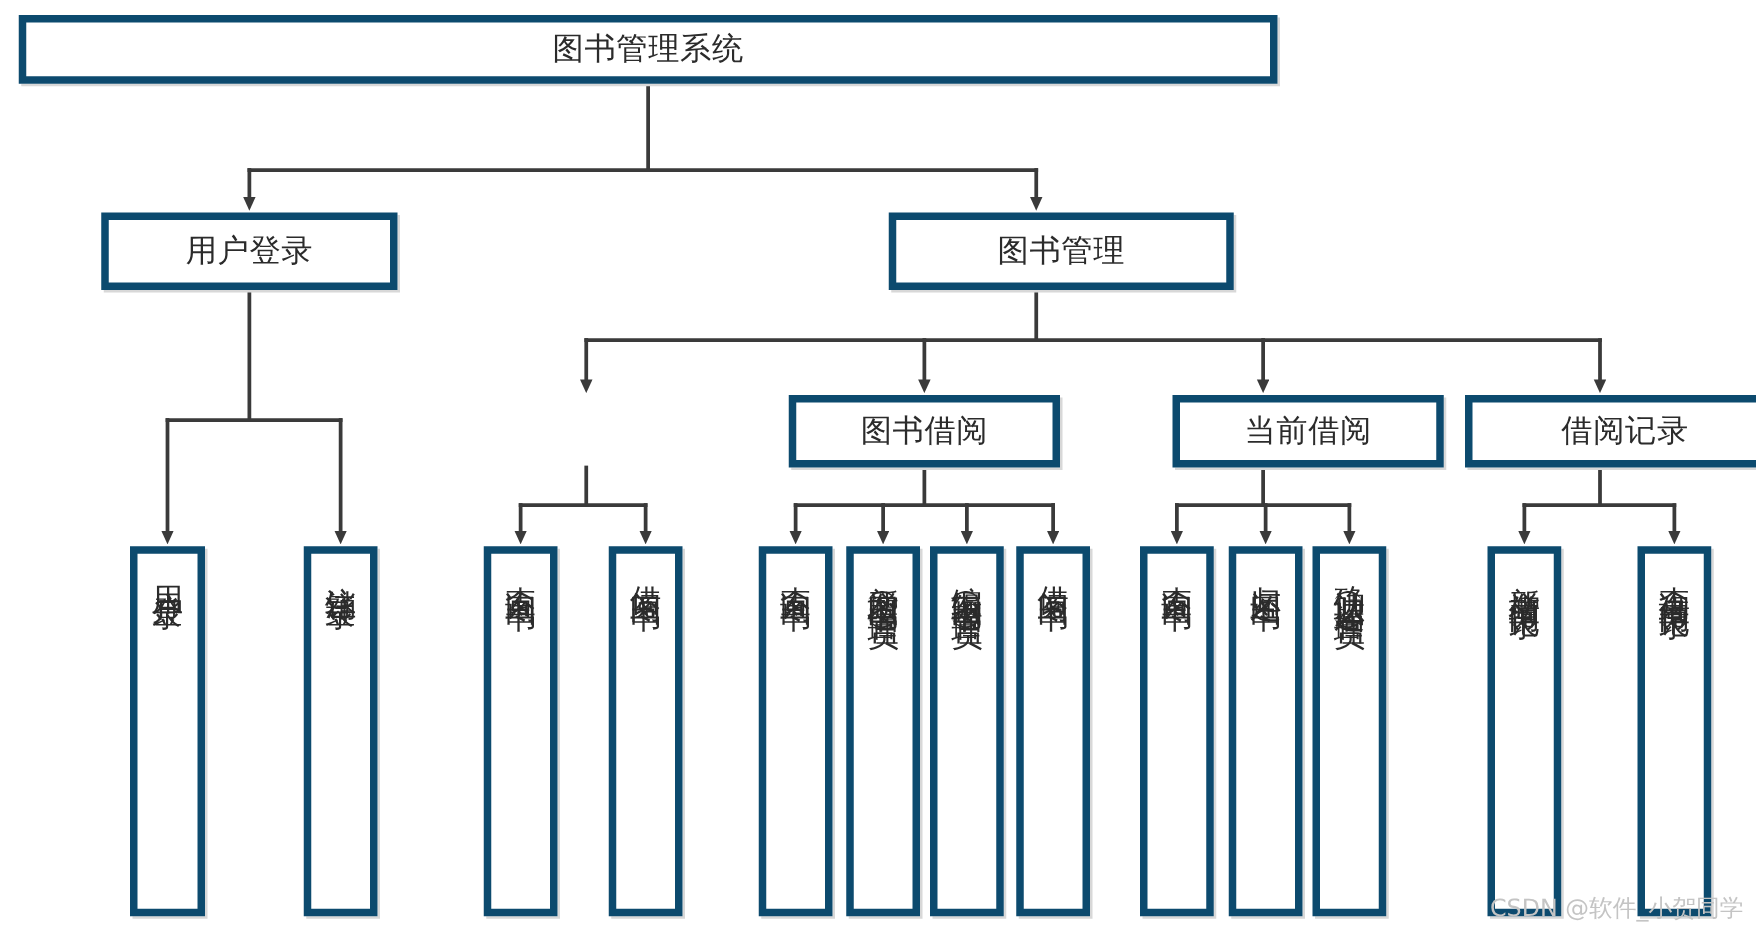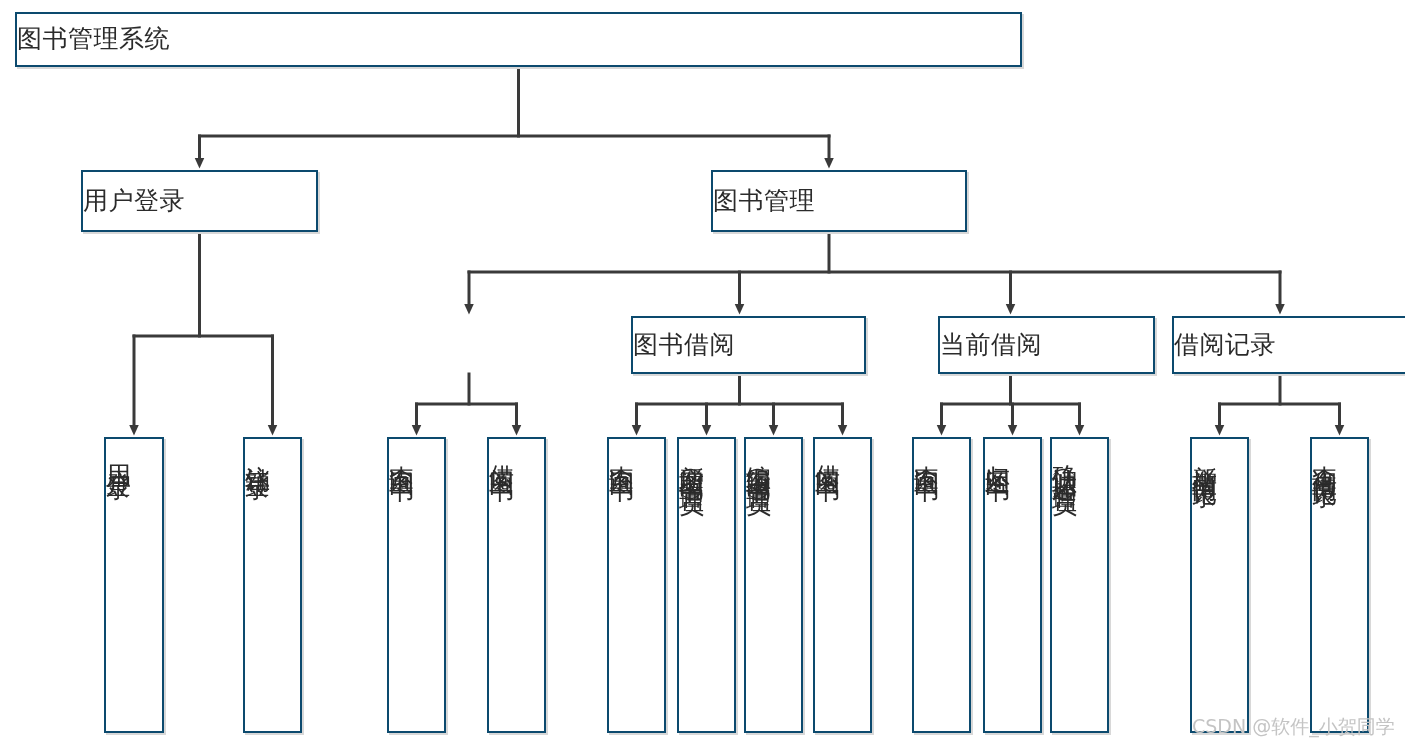--- a/index.html
+++ b/index.html
@@ -21,25 +21,25 @@
     position: absolute;
     left: 0;
     top: 0;
     width: 1405px;
     height: 747px;
   }
   .node {
     position: absolute;
     box-sizing: border-box;
     background: #ffffff;
-    border: 2px solid #0c4a6e;
+    border: 6px solid #0c4a6e;
     box-shadow: 2px 2px 0 0 #d8d8d8;
     display: flex;
     align-items: center;
-    justify-content: flex-start;
+    justify-content: center;
     z-index: 3;
   }
   .node-label {
     color: #2b2b2b;
     text-align: center;
     line-height: 1.06;
     letter-spacing: 0.5px;
     white-space: nowrap;
   }
   .node.horiz .node-label {
@@ -113,25 +113,25 @@
       </g>
   </svg>
 
   <div class="node horiz" style="left: 15px; top: 12px; width: 1007px; height: 55px;">
     <span class="node-label">图书管理系统</span>
   </div>
 
   <div class="node horiz" style="left: 81px; top: 170px; width: 237px; height: 62px;">
     <span class="node-label">用户登录</span>
   </div>
-  <div class="node horiz" style="left: 711px; top: 170px; width: 256px; height: 62px;">
+  <div class="node horiz" style="left: 711px; top: 170px; width: 276px; height: 62px;">
     <span class="node-label">图书管理</span>
   </div>
 
-  <div class="node horiz" style="left: 631px; top: 316px; width: 235px; height: 58px;">
+  <div class="node horiz" style="left: 631px; top: 316px; width: 217px; height: 58px;">
     <span class="node-label">图书借阅</span>
   </div>
   <div class="node horiz" style="left: 902px; top: 316px; width: 217px; height: 58px; margin-left: 36px;">
     <span class="node-label">当前借阅</span>
   </div>
   <div class="node horiz" style="left: 1172px; top: 316px; width: 256px; height: 58px;">
     <span class="node-label">借阅记录</span>
   </div>
 
   <div class="node vert" style="left: 104px; top: 437px; width: 60px; height: 296px;">

